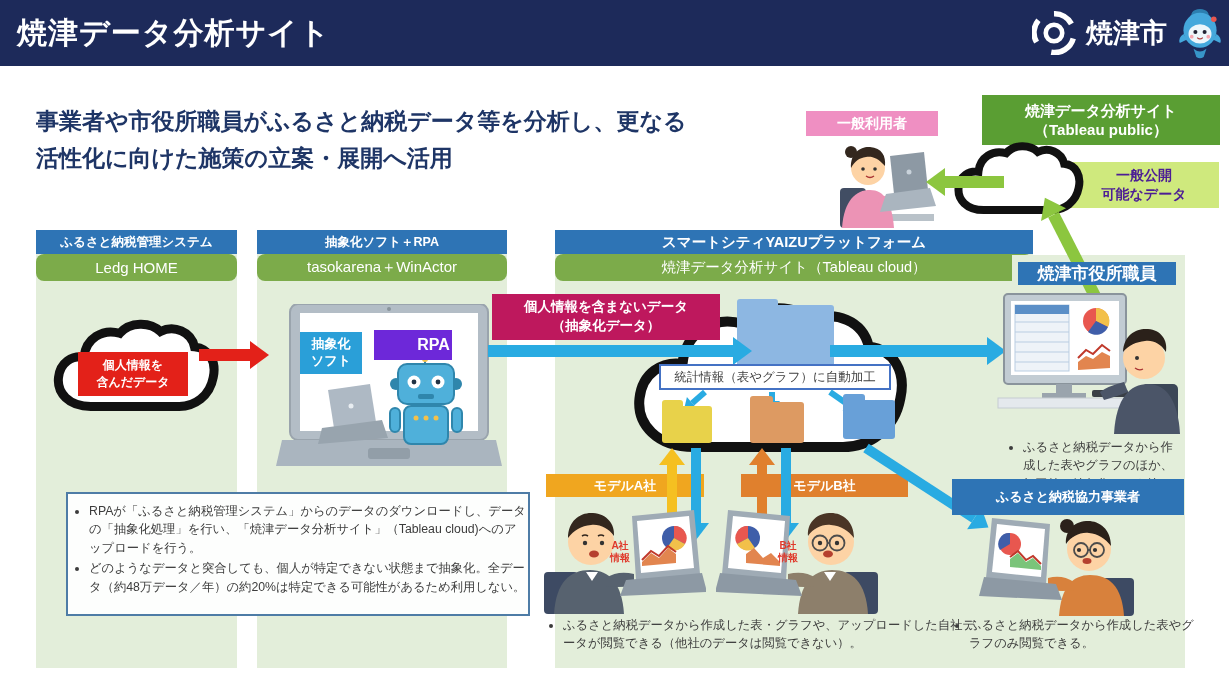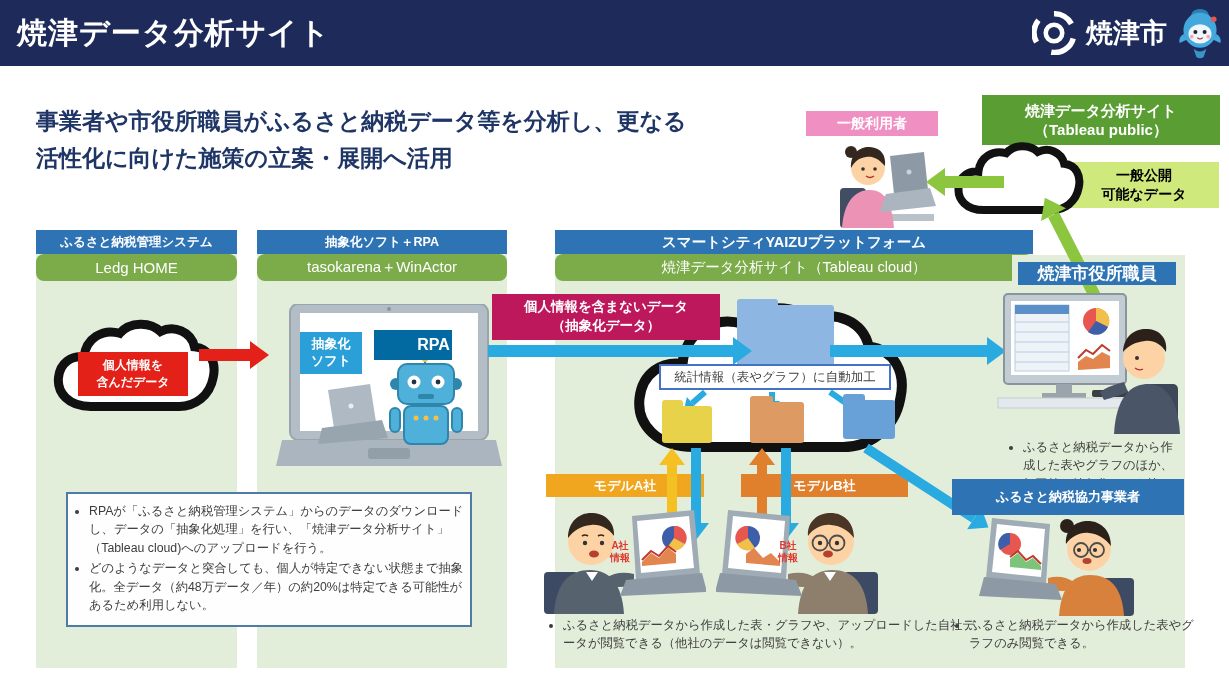--- a/index.html
+++ b/index.html
@@ -38,21 +38,21 @@
   .arrow.big { --t: 12px; --hh: 14px; --hl: 19px; }
 
   
   .folder { position: absolute; border-radius: 3px; }
   .folder::before { content: ""; position: absolute; top: -6px; left: 0; width: 42%; height: 9px; background: inherit; border-radius: 3px 3px 0 0; }
 
   
   .notes { position: absolute; font-size: 12.3px; color: #3c3c3c; line-height: 1.5; }
   .notes ul { margin: 0; padding-left: 17px; }
   .notes li { margin-bottom: 2px; }
-  #rpa-notes { left: 66px; top: 492px; width: 406px; min-height: 124px; background: #fdfefd; border: 2px solid #4e7ca6; padding: 8px 0 8px 4px; }
+  #rpa-notes { left: 66px; top: 492px; width: 464px; min-height: 124px; background: #fdfefd; border: 2px solid #4e7ca6; padding: 8px 0 8px 4px; }
 
   .process-box { position: absolute; left: 659px; top: 364px; width: 232px; height: 26px; background: #fff; border: 2px solid #4472c4; display: flex; align-items: center; justify-content: center; font-size: 12.5px; color: #404040; }
 
   .screen-label { position: absolute; color: #e0392b; font-weight: bold; font-size: 10px; line-height: 1.2; text-align: center; }
 </style>
 </head>
 <body>
 
 <div class="slide">
 
@@ -102,21 +102,21 @@
     <div class="panel-header">スマートシティYAIZUプラットフォーム</div>
     <div class="panel-sub">焼津データ分析サイト（Tableau cloud）</div>
   </section>
 
   <section class="panel" id="panel-staff"></section>
 
   <div class="chip" style="left:982px;top:95px;width:238px;height:50px;background:#5a9e33;font-size:15px;line-height:1.3;">
     <span class="pre">焼津データ分析サイト
 （Tableau public）</span>
   </div>
-  <div class="chip pre" style="left:1069px;top:162px;width:150px;height:46px;background:#cfe97d;color:#000000;font-size:14px;line-height:1.35;">一般公開
+  <div class="chip pre" style="left:1069px;top:162px;width:150px;height:46px;background:#cfe97d;color:#4c1d95;font-size:14px;line-height:1.35;">一般公開
 可能なデータ</div>
 
   <svg style="position:absolute;left:952px;top:133px;" width="132" height="96" viewBox="0 0 200 120">
     <path d="M48 104 C22 104 8 88 10 70 C12 52 26 44 40 46 C42 24 62 12 82 18 C94 4 118 4 130 16 C146 8 166 16 170 34 C188 36 196 52 192 70 C188 92 170 104 152 104 Z" fill="#fff" stroke="#111" stroke-width="8" vector-effect="non-scaling-stroke"></path>
   </svg>
 
   <div class="chip" style="left:806px;top:111px;width:132px;height:25px;background:#ef8fc2;font-size:14px;">一般利用者</div>
 
   <svg style="position:absolute;left:820px;top:128px;" width="120" height="100" viewBox="0 0 120 100">
     <rect x="26" y="86" width="88" height="7" fill="#b9c2c9"></rect>
@@ -177,21 +177,21 @@
     <rect x="86" y="50" width="44" height="38" rx="7" fill="#4fb0da" stroke="#2f86ac" stroke-width="2"></rect>
     <circle cx="98" cy="62" r="2.5" fill="#f2c14a"></circle>
       <circle cx="108" cy="62" r="2.5" fill="#f2c14a"></circle>
       <circle cx="118" cy="62" r="2.5" fill="#f2c14a"></circle>
     <polygon points="10,34 52,28 58,66 16,72" fill="#aeb9c4"></polygon>
     <circle cx="33" cy="50" r="2.5" fill="#e8edf1"></circle>
     <polygon points="4,72 64,64 70,82 0,88" fill="#98a4ae"></polygon>
   </svg>
   <div class="chip pre" style="left:300px;top:332px;width:62px;height:42px;background:#2a9fd8;font-size:13px;line-height:1.3;">抽象化
 ソフト</div>
-  <div class="chip" style="left:374px;top:330px;width:78px;height:30px;background:#0369a1;font-size:16px;padding-left:41px;">RPA</div>
+  <div class="chip" style="left:374px;top:330px;width:78px;height:30px;background:#6d28d9;font-size:16px;padding-left:41px;">RPA</div>
 
   <div class="notes" id="rpa-notes">
     <ul>
       <li>RPAが「ふるさと納税管理システム」からのデータのダウンロードし、データの「抽象化処理」を行い、「焼津データ分析サイト」（Tableau cloud)へのアップロードを行う。</li>
       <li>どのようなデータと突合しても、個人が特定できない状態まで抽象化。全データ（約48万データ／年）の約20%は特定できる可能性があるため利用しない。</li>
     </ul>
   </div>
 
   <svg style="position:absolute;left:596px;top:298px;" width="345" height="172" viewBox="0 0 200 120">
     <path d="M48 104 C22 104 8 88 10 70 C12 52 26 44 40 46 C42 24 62 12 82 18 C94 4 118 4 130 16 C146 8 166 16 170 34 C188 36 196 52 192 70 C188 92 170 104 152 104 Z" fill="#fff" stroke="#111" stroke-width="10" vector-effect="non-scaling-stroke"></path>

